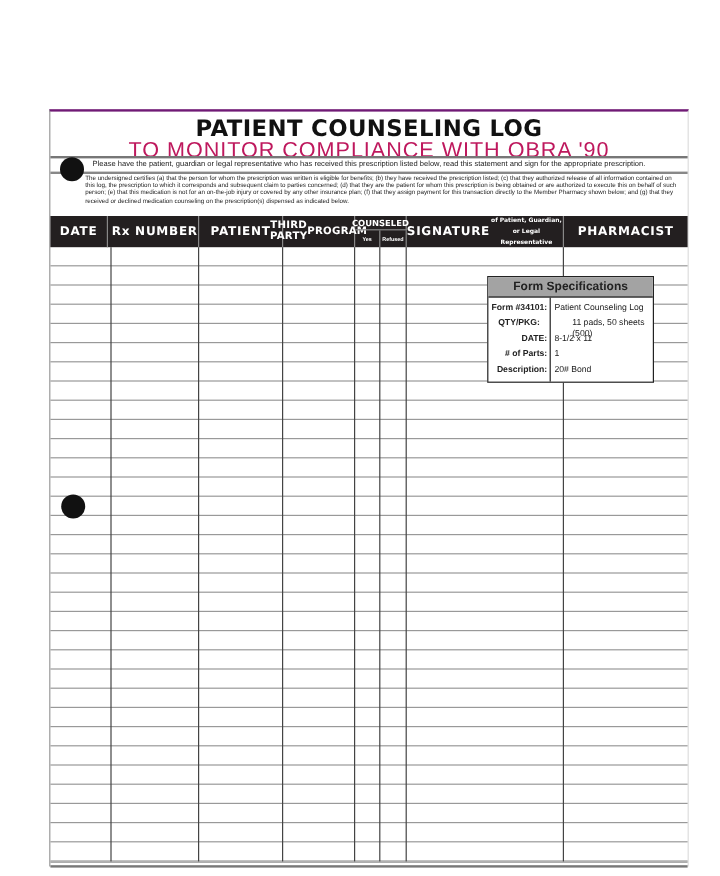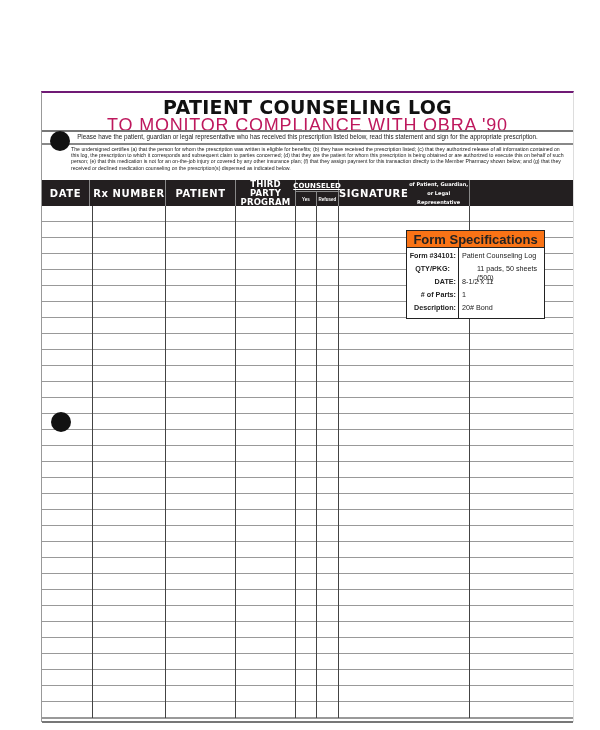--- a/index.html
+++ b/index.html
@@ -15,35 +15,35 @@
   .instr { position:absolute; left:0; width:531px; top:40px; text-align:center; font-size:6.3px; color:#222; }
   .rule2 { position:absolute; left:0; width:531px; top:50px; height:0; border-top:2px solid #888; }
   .cert { position:absolute; left:29px; width:495px; top:53px; font-size:5.2px; line-height:6.2px; color:#222; }
   .header { position:absolute; left:0; top:87px; width:531px; height:26px; background:#231f20; color:#fff; }
   .hcell { position:absolute; top:0; height:26px; display:flex; align-items:center; justify-content:center;
            font-family:"DejaVu Sans", sans-serif; font-weight:bold; font-size:10px; letter-spacing:0.6px;
            border-right:1px solid #888; box-sizing:border-box; text-align:center; line-height:9px; }
   .hsmall { font-size:8.5px; letter-spacing:0.2px; }
   .couns-top { position:absolute; top:0; left:254px; width:43px; height:12px; font-size:7px; font-weight:bold;
                font-family:"DejaVu Sans", sans-serif; display:flex; align-items:center; justify-content:center;
-               border-bottom:1px solid #888; border-right:1px solid #888; box-sizing:border-box;text-decoration:underline; }
+               border-bottom:1px solid #888; border-right:1px solid #888; box-sizing:border-box; }
   .couns-sub { position:absolute; top:12px; height:14px; font-size:4.5px; font-weight:bold; display:flex;
                align-items:center; justify-content:center; border-right:1px solid #888; box-sizing:border-box; }
   .sig-main { font-size:10px; }
   .sig-sub { font-size:5px; font-weight:bold; letter-spacing:0; }
   .grid { position:absolute; left:0; top:113px; width:531px; }
   .row { position:relative; height:16px; border-bottom:1.5px solid #999; box-sizing:border-box; }
   .vline { position:absolute; top:113px; height:512px; width:0; border-left:1.5px solid #444; }
   .bottom1 { position:absolute; left:0; width:531px; top:625px; border-top:1.5px solid #999; }
   .bottom2 { position:absolute; left:0; width:531px; top:628px; border-top:2px solid #777; }
   .hole { position:absolute; width:20px; height:20px; border-radius:50%; background:#111; }
   .spec { position:absolute; left:364px; top:137px; width:139px; height:89px; background:#fff;
           border:1.5px solid #222; box-sizing:border-box; font-size:7.2px; color:#222; }
-  .spec-head { height:16px; background:#f97316; border-bottom:1.5px solid #222; display:flex;
-               align-items:center; justify-content:center; font-weight:bold; font-size:13px; }
+  .spec-head { height:16px; background:#a3a3a3; border-bottom:1.5px solid #222; display:flex;
+               align-items:center; justify-content:center; font-weight:bold; font-size:10px; }
   .spec-body { position:relative; height:70px; }
   .spec-div { position:absolute; left:51px; top:0; height:70px; border-left:1.5px solid #222; }
   .spec-row { position:absolute; left:0; width:139px; height:12px; display:flex; align-items:flex-start; }
   .spec-k { width:49px; text-align:right; font-weight:bold; padding-right:2px; }
   .spec-v { padding-left:4px; }
 </style>
 </head>
 <body>
 
 <div class="page">
@@ -51,31 +51,32 @@
   <div class="subtitle">TO MONITOR COMPLIANCE WITH OBRA '90</div>
   <div class="rule1"></div>
   <div class="instr">Please have the patient, guardian or legal representative who has received this prescription listed below, read this statement and sign for the appropriate prescription.</div>
   <div class="rule2"></div>
   <div class="cert">The undersigned certifies (a) that the person for whom the prescription was written is eligible for benefits; (b) they have received the prescription listed; (c) that they authorized release of all information contained on this log, the prescription to which it corresponds and subsequent claim to parties concerned; (d) that they are the patient for whom this prescription is being obtained or are authorized to execute this on behalf of such person; (e) that this medication is not for an on-the-job injury or covered by any other insurance plan; (f) that they assign payment for this transaction directly to the Member Pharmacy shown below; and (g) that they received or declined medication counseling on the prescription(s) dispensed as indicated below.</div>
 
   <div class="header">
     <div class="hcell" style="left:0;width:48px;">DATE</div>
     <div class="hcell" style="left:124px;width:70px;">PATIENT</div>
     <div class="hcell" style="left:51px;width:73px;">Rx NUMBER</div>
-    <div class="hcell hsmall" style="left:194px;width:60px;flex-direction:column;">
+    <div class="hcell hsmall" style="left:194px;width:60px;flex-direction:row;">
       <span>THIRD PARTY</span>
       <span>PROGRAM</span>
     </div>
     <div class="couns-top">COUNSELED</div>
     <div class="couns-sub" style="left:254px;width:21px;">Yes</div>
     <div class="couns-sub" style="left:275px;width:22px;">Refused</div>
     <div class="hcell" style="left:297px;width:131px;">
       <span class="sig-main">SIGNATURE</span>
       <span class="sig-sub">of Patient, Guardian, or Legal Representative</span>
     </div>
+    <div class="hcell" style="left:428px;width:103px;border-right:none;">PHARMACIST</div>
   </div>
 
   <div class="grid" id="grid">
       <div class="row"></div>
       <div class="row"></div>
       <div class="row"></div>
       <div class="row"></div>
       <div class="row"></div>
       <div class="row"></div>
       <div class="row"></div>

